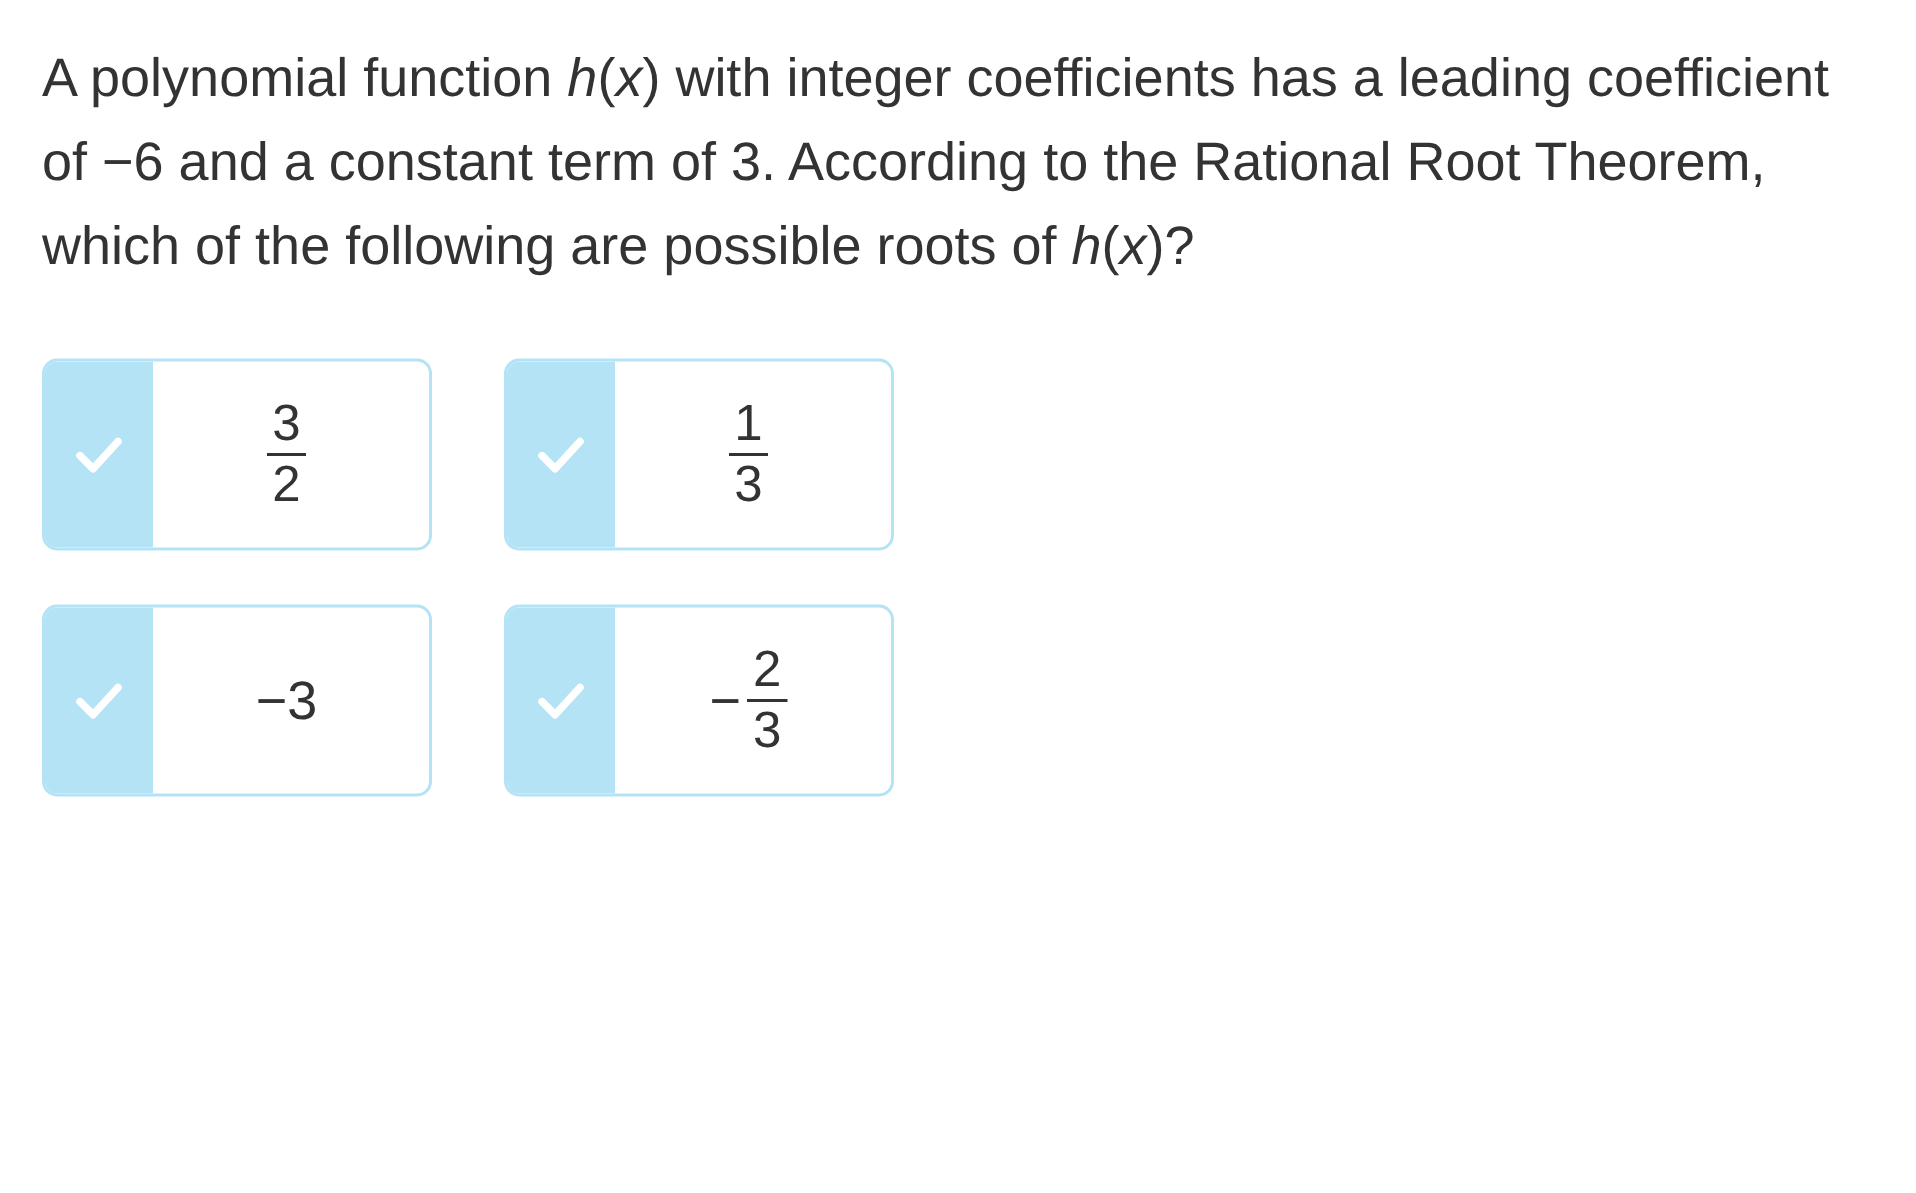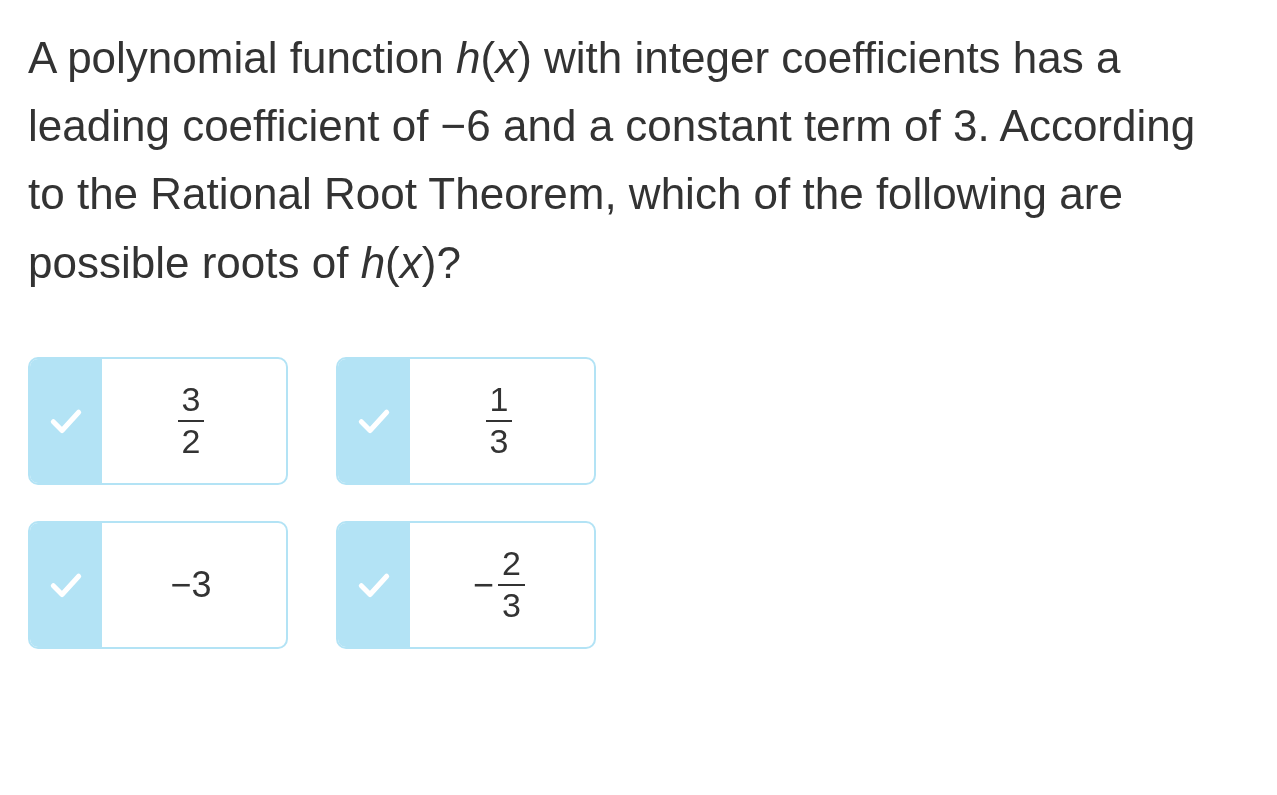--- a/index.html
+++ b/index.html
@@ -4,24 +4,24 @@
 <style>
   * { box-sizing: border-box; margin: 0; padding: 0; }
   body {
     font-family: Verdana, Geneva, sans-serif;
     background: #fff;
     padding: 24px 28px;
     width: 1277px;
     color: #333;
   }
   .question {
-    font-size: 44px;
+    font-size: 36px;
     line-height: 1.55;
     color: #333;
-    margin-bottom: 60px;
+    margin-bottom: 48px;
     max-width: 1200px;
   }
   .question .italic { font-style: italic; }
   .options {
     display: flex;
     flex-direction: column;
     gap: 36px;
   }
   .option-row {
     display: flex;

